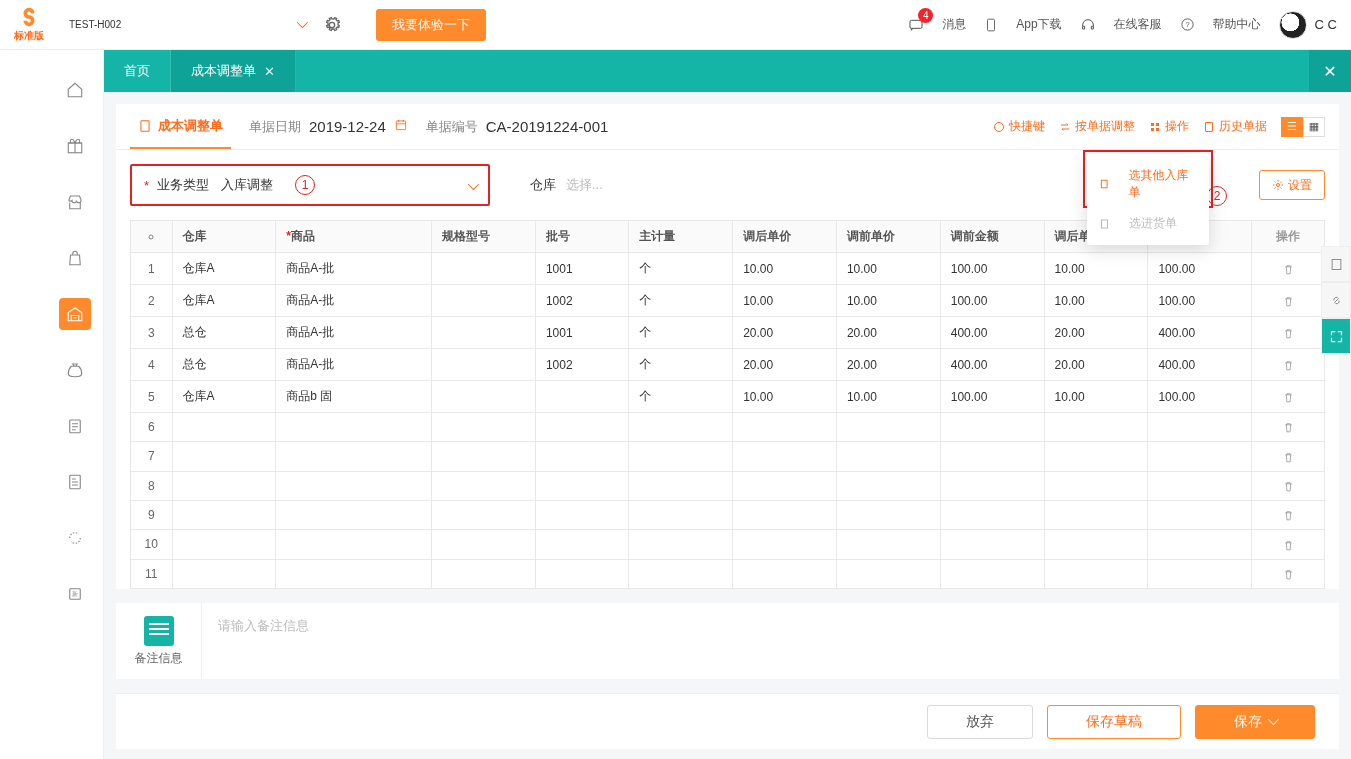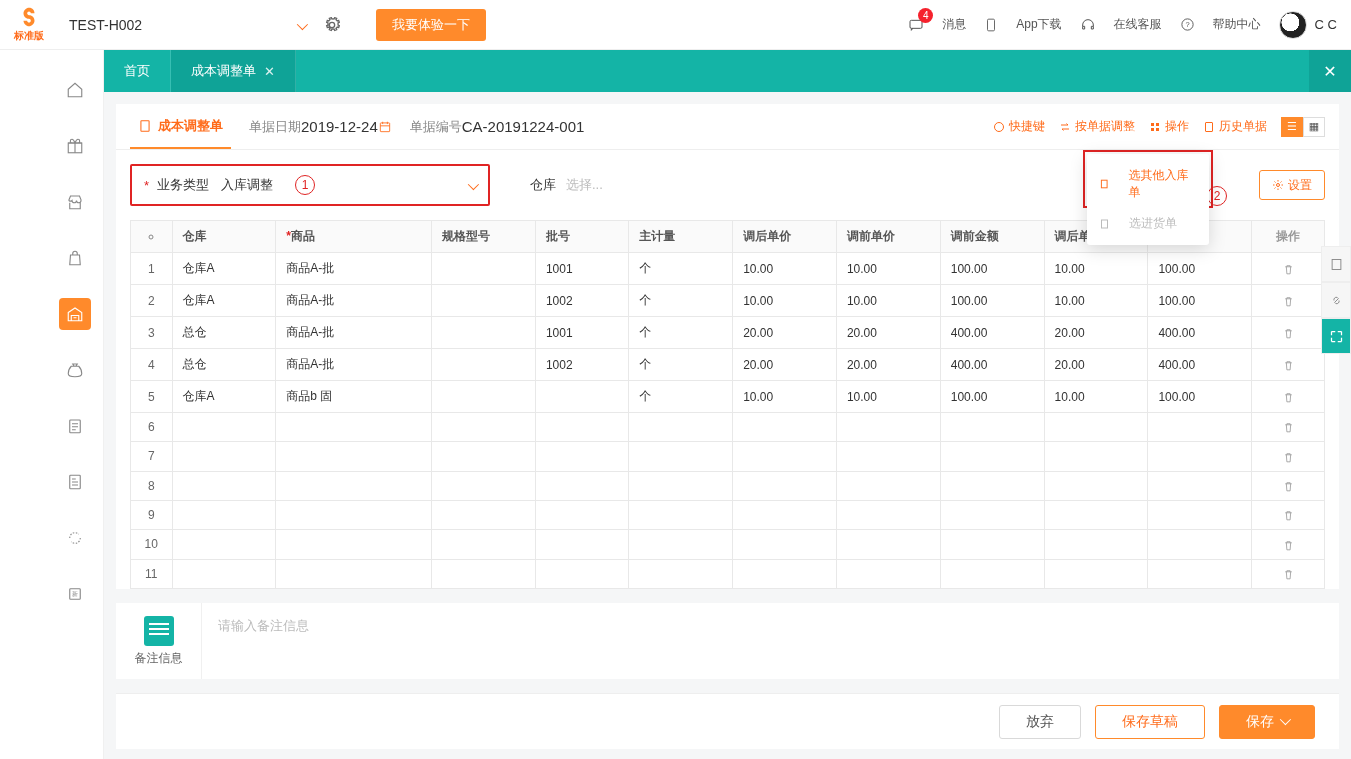--- a/index.html
+++ b/index.html
@@ -28,21 +28,21 @@
     justify-content: center;
   }
   .logo-block svg { display:block; }
   .logo-label { font-size: 10px; color: #ff6b1a; font-weight: 600; }
   .tenant-select {
     width: 258px;
     height: 32px;
     border: 1px solid transparent;
     display: flex; align-items: center;
     padding: 0 10px;
-    font-size: 14px;
+    font-size: 10px;
     position: relative;
   }
   .tenant-select .chev { margin-left: auto; color: #ff6b1a; }
   .gear-btn { width: 32px; text-align: center; color: #666; }
   .experience-btn {
     margin-left: 28px;
     background: #ff8a2b;
     color: #fff;
     height: 32px;
     padding: 0 16px;
@@ -117,21 +117,21 @@
     color:#555;
   }
   .page-title-tab {
     display:flex; align-items:center; gap:6px;
     color:#ff6b1a;
     font-weight:600;
     height:100%;
     border-bottom: 2px solid #ff8a2b;
     padding: 0 8px;
   }
-  .page-head .meta { display:flex; align-items:center; }
+  .page-head .meta { display:flex; gap:8px; }
   .page-head .meta .label { color:#888; }
   .page-head .meta .value { color:#333; font-size:15px; }
   .page-head .spacer { flex:1; }
   .head-actions { display:flex; align-items:center; gap:14px; font-size:12px; }
   .head-actions .ha { display:flex; align-items:center; gap:4px; color:#ff6b1a; }
   .view-toggle { display:flex; gap:0; }
   .view-toggle span {
     width:22px; height:20px; border:1px solid #ddd; display:flex; align-items:center; justify-content:center;
     font-size:11px; background:#fff;
   }
@@ -244,21 +244,21 @@
   .footer-bar {
     background:#fff;
     border-top:1px solid #eee;
     height:56px;
     display:flex; align-items:center; justify-content:flex-end;
     padding: 0 24px;
     gap:14px;
     margin: 14px 12px 10px 12px;
   }
   .btn {
-    height:34px; padding:0 26px; border-radius:3px; font-size:14px; cursor:pointer;
+    height:34px; padding:0 38px; border-radius:3px; font-size:14px; cursor:pointer;
     border:1px solid #d9d9d9; background:#fff; color:#555;
     display:flex; align-items:center; gap:6px;
   }
   .btn.outline-primary { border-color:#ff8a2b; color:#ff6b1a; }
   .btn.primary { background:#ff8a2b; border-color:#ff8a2b; color:#fff; }
   .btn .chev { font-size:10px; }
 
   
   .right-rail {
     position:absolute; right:0; top:246px;

